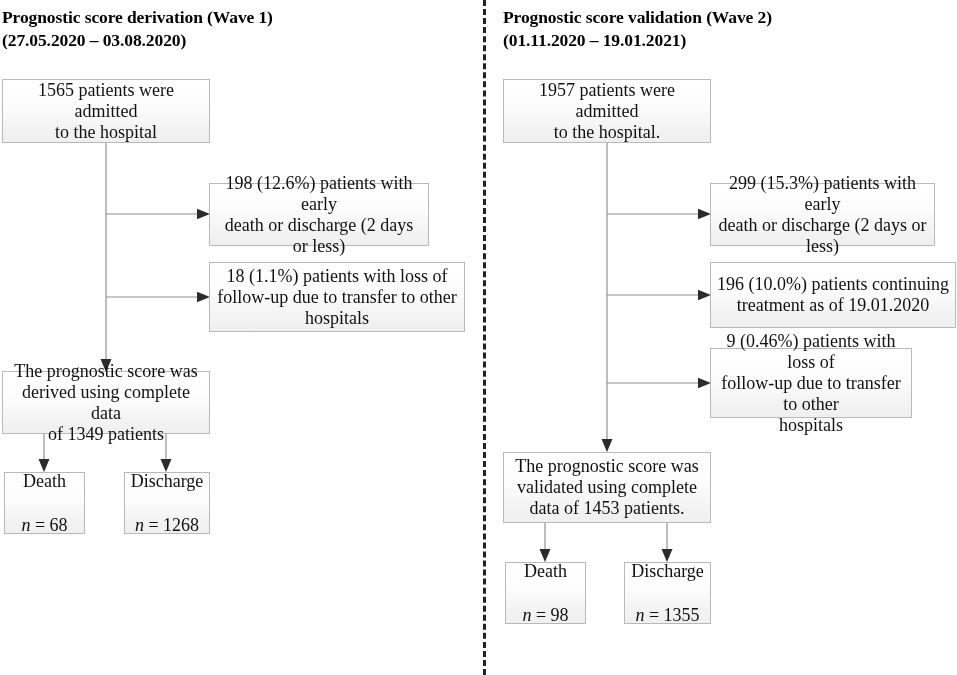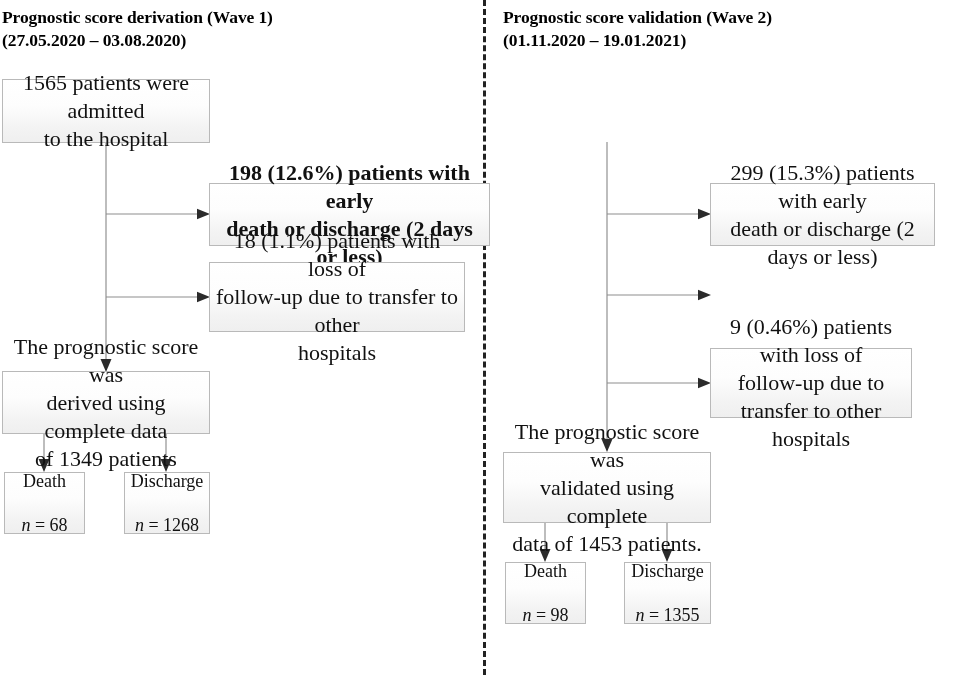--- a/index.html
+++ b/index.html
@@ -32,22 +32,22 @@
   .node {
     position: absolute;
     box-sizing: border-box;
     border: 1px solid #b9b9b9;
     background: linear-gradient(to bottom, #ffffff 0%, #fdfdfd 42%, #f3f3f3 78%, #efefef 100%);
     display: flex;
     align-items: center;
     justify-content: center;
     text-align: center;
     font-family: "Liberation Serif", "DejaVu Serif", serif;
-    font-size: 22px;
-    line-height: 28px;
+    font-size: 18px;
+    line-height: 21px;
     color: #111111;
     padding: 2px 6px;
   }
   .node .txt {
     display: block;
     white-space: pre-line;
   }
   .node.terminal {
     font-size: 18px;
     line-height: 22px;
@@ -113,21 +113,21 @@
   <div class="divider"></div>
 
   <div class="col-header" style="left:2px; top:6px; width:460px;">Prognostic score derivation (Wave 1)
 (27.05.2020 – 03.08.2020)</div>
 
   <div class="node" style="left:2px; top:79px; width:208px; height:64px;">
     <span class="txt">1565 patients were admitted
 to the hospital</span>
   </div>
 
-  <div class="node" style="left:209px; top:183px; width:281px; height:63px;font-weight:bold;">
+  <div class="node" style="left:209px; top:183px; width:220px; height:63px;">
     <span class="txt">198 (12.6%) patients with early
 death or discharge (2 days or less)</span>
   </div>
 
   <div class="node" style="left:209px; top:262px; width:256px; height:70px;">
     <span class="txt">18 (1.1%) patients with loss of
 follow-up due to transfer to other
 hospitals</span>
   </div>
 
@@ -147,26 +147,34 @@
   <div class="node terminal" style="left:124px; top:472px; width:86px; height:62px;">
     <span class="txt">
       <span class="nline">Discharge</span>
       <span class="nline"><i>n</i> = <span>1268</span></span>
     </span>
   </div>
 
   <div class="col-header" style="left:503px; top:6px; width:460px;">Prognostic score validation (Wave 2)
 (01.11.2020 – 19.01.2021)</div>
 
+  <div class="node" style="left:503px; top:79px; width:208px; height:64px;">
+    <span class="txt">1957 patients were admitted
+to the hospital.</span>
+  </div>
 
   <div class="node" style="left:710px; top:183px; width:225px; height:63px;">
     <span class="txt">299 (15.3%) patients with early
 death or discharge (2 days or less)</span>
   </div>
 
+  <div class="node" style="left:710px; top:262px; width:246px; height:66px;">
+    <span class="txt">196 (10.0%) patients continuing
+treatment as of 19.01.2020</span>
+  </div>
 
   <div class="node" style="left:710px; top:348px; width:202px; height:70px;">
     <span class="txt">9 (0.46%) patients with loss of
 follow-up due to transfer to other
 hospitals</span>
   </div>
 
   <div class="node" style="left:503px; top:452px; width:208px; height:71px;">
     <span class="txt">The prognostic score was
 validated using complete

